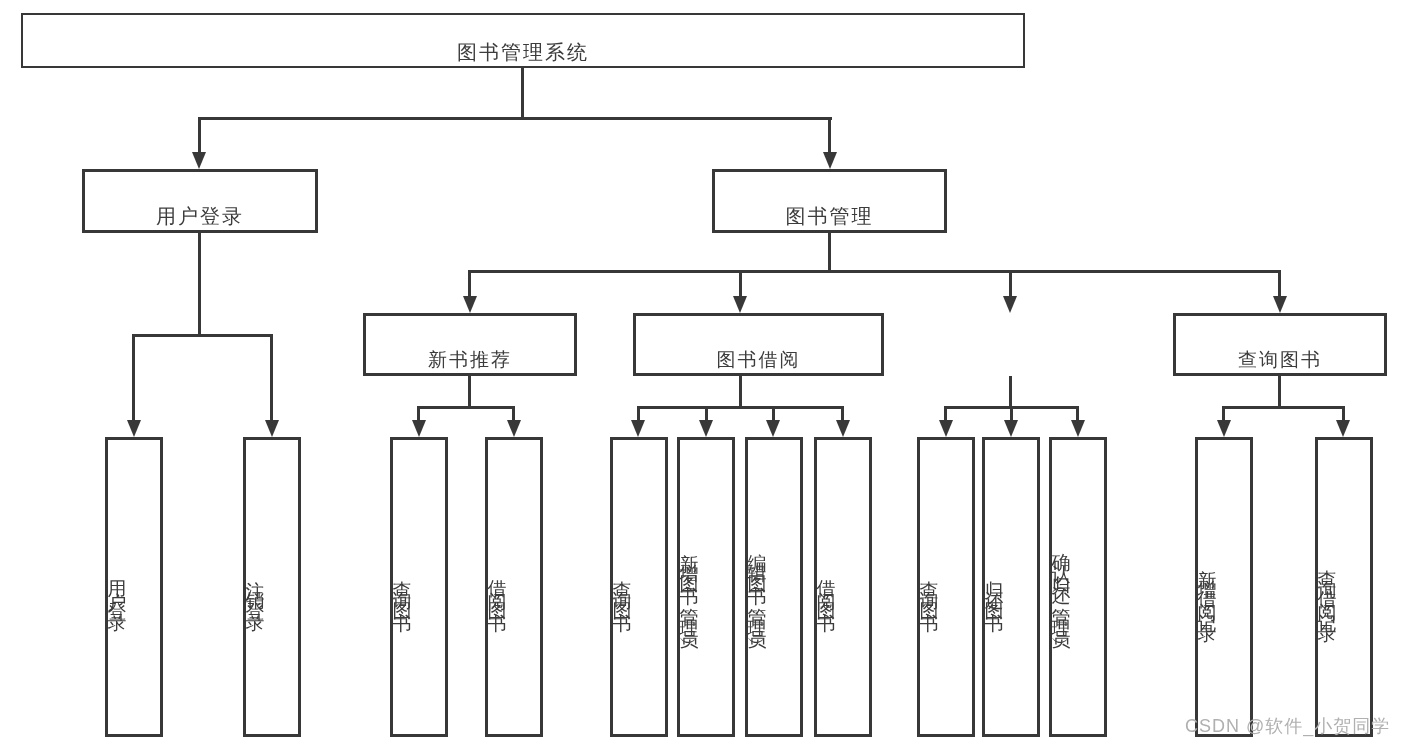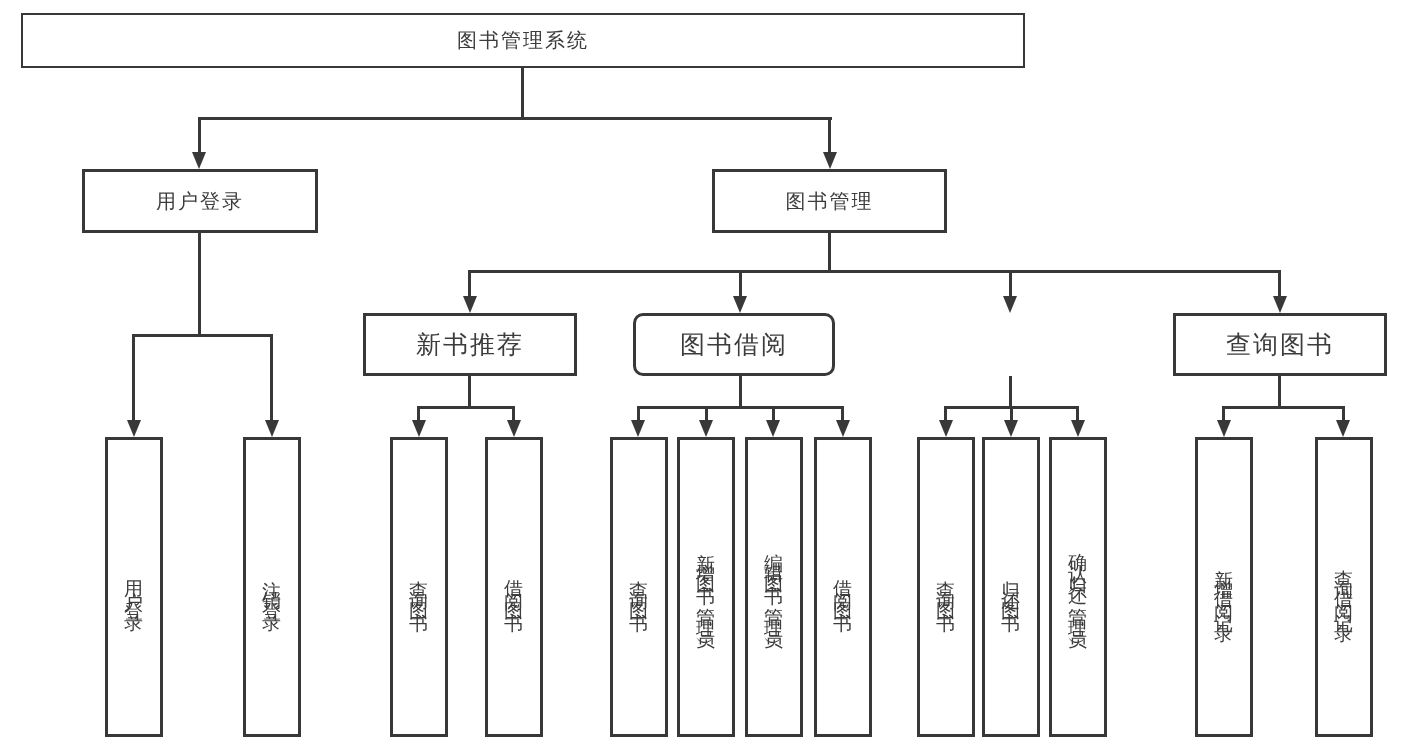--- a/index.html
+++ b/index.html
@@ -3,26 +3,26 @@
 <meta charset="utf-8">
 <style>
   html,body { margin:0; padding:0; background:#ffffff; }
   .stage {
     position:relative; width:1405px; height:747px; background:#ffffff;
     font-family:"Liberation Sans", sans-serif; overflow:hidden;
   }
   .box {
     position:absolute; box-sizing:border-box; background:#ffffff;
     border:3px solid #383838; color:#3c3c3c;
-    display:flex; align-items:center; justify-content:center;
+    display:flex; align-items:flex-end; justify-content:center;
     text-align:center;
   }
   .root { border-width:2px; font-size:20px; letter-spacing:2px; }
   .l2   { font-size:20px; letter-spacing:2px; }
-  .l3   { font-size:25px; letter-spacing:2px; }
+  .l3   { font-size:19px; letter-spacing:2px; }
   .leaf {
     writing-mode:vertical-rl; text-orientation:mixed;
     font-size:19px; letter-spacing:11px; line-height:1;
   }
   .vl, .hl { position:absolute; background:#383838; }
   .ar {
     position:absolute; width:0; height:0;
     border-left:7px solid transparent; border-right:7px solid transparent;
     border-top:17px solid #383838;
   }
@@ -44,21 +44,21 @@
   <div class="box l2" style="left:82px; top:169px; width:236px; height:64px;">
     <span>用户登录</span>
   </div>
   <div class="box l2" style="left:712px; top:169px; width:235px; height:64px;">
     <span>图书管理</span>
   </div>
 
   <div class="box l3" style="left:363px; top:313px; width:214px; height:63px;">
     <span>新书推荐</span>
   </div>
-  <div class="box l3" style="left:633px; top:313px; width:202px; height:63px;border-radius:10px;">
+  <div class="box l3" style="left:633px; top:313px; width:251px; height:63px;">
     <span>图书借阅</span>
   </div>
   <div class="box l3" style="left:1173px; top:313px; width:214px; height:63px;">
     <span>查询图书</span>
   </div>
 
   <div class="box leaf" style="left:105px; top:437px; width:58px; height:300px;">
     <span>用户登录</span>
   </div>
   <div class="box leaf" style="left:243px; top:437px; width:58px; height:300px;">
@@ -154,14 +154,15 @@
   <div class="vl" style="left:1076px; top:406px; width:3px; height:16px;"></div>
   <div class="ar" style="left:1071px; top:420px;"></div>
 
   <div class="vl" style="left:1278px; top:376px; width:3px; height:33px;"></div>
   <div class="hl" style="left:1222px; top:406px; width:123px; height:3px;"></div>
   <div class="vl" style="left:1222px; top:406px; width:3px; height:16px;"></div>
   <div class="ar" style="left:1217px; top:420px;"></div>
   <div class="vl" style="left:1342px; top:406px; width:3px; height:16px;"></div>
   <div class="ar" style="left:1336px; top:420px;"></div>
 
+  <div class="wm">CSDN @软件_小贺同学</div>
 
 </div>
 
 </body></html>

